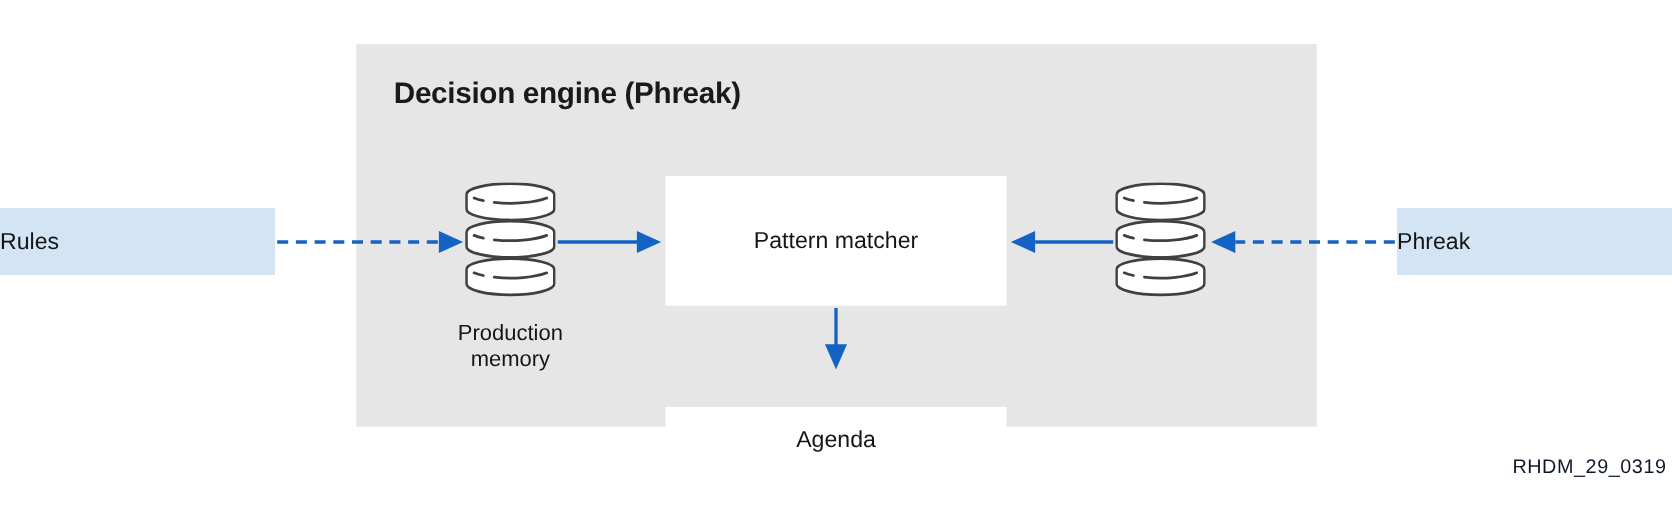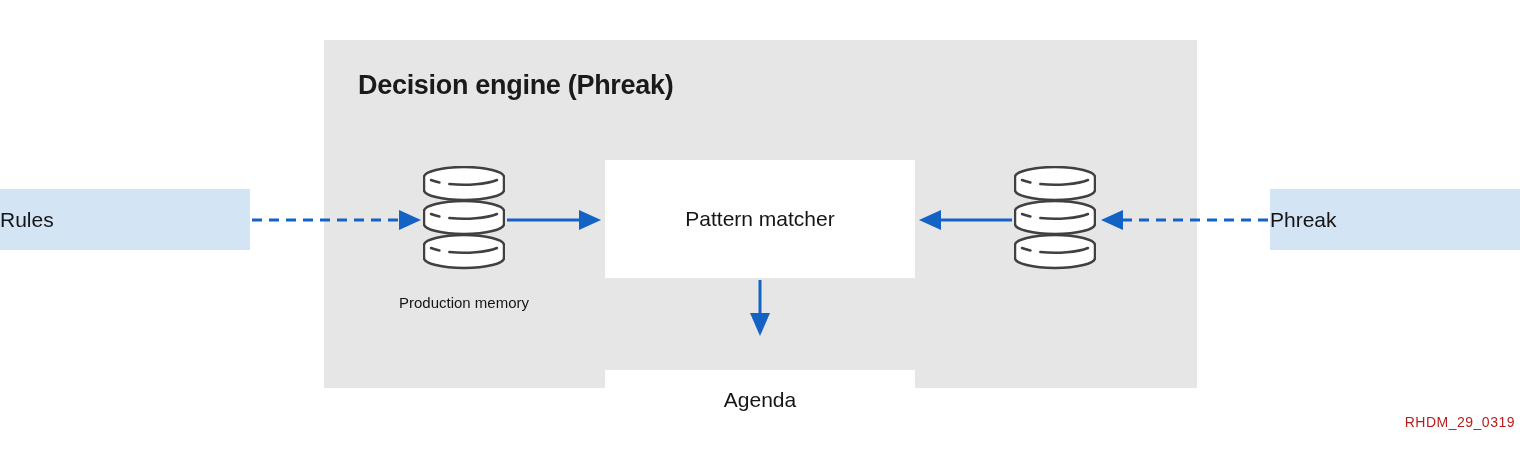--- a/index.html
+++ b/index.html
@@ -33,28 +33,28 @@
     display:flex;align-items:center;justify-content:center;
     font-size:21px;
   }
   .node.pattern{left:605px;top:160px;width:310px;height:118px;}
   .node.agenda{left:605px;top:339px;width:310px;height:60px;margin-top:31px;}
   .db-icon{position:absolute;width:82px;height:104px;}
   .db-icon.production{left:423px;top:166px;}
   .db-icon.working{left:1014px;top:166px;}
   .mem-label{
     position:absolute;top:291px;width:140px;
-    text-align:center;font-size:15px;line-height:24px;color:#151515;
+    text-align:center;font-size:20px;line-height:24px;color:#151515;
   }
   .mem-label.production{left:394px;}
   .mem-label.working{left:985px;}
   .arrows{position:absolute;left:0;top:0;pointer-events:none;}
   .watermark{
     position:absolute;right:5px;top:414px;
-    font-size:14px;color:#b91c1c;letter-spacing:0.5px;
+    font-size:18px;color:#0f172a;letter-spacing:0.5px;
   }
 </style>
 </head>
 <body>
 
 <div class="canvas">
 
   <svg width="0" height="0" style="position:absolute" aria-hidden="true">
     <defs>
       <g id="db-disk">

